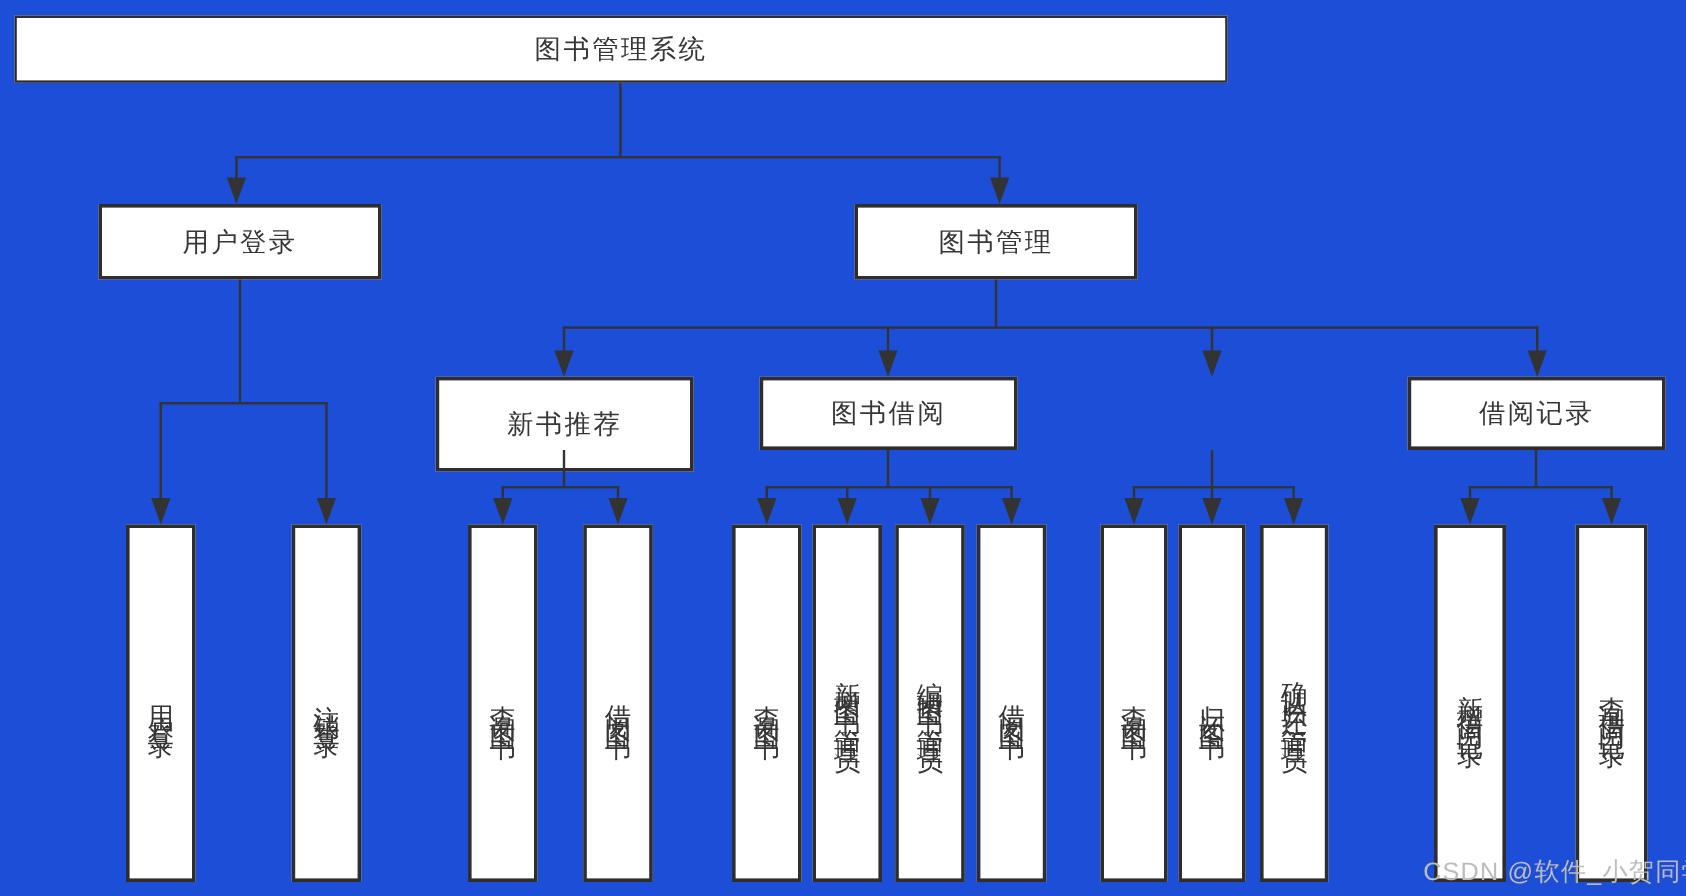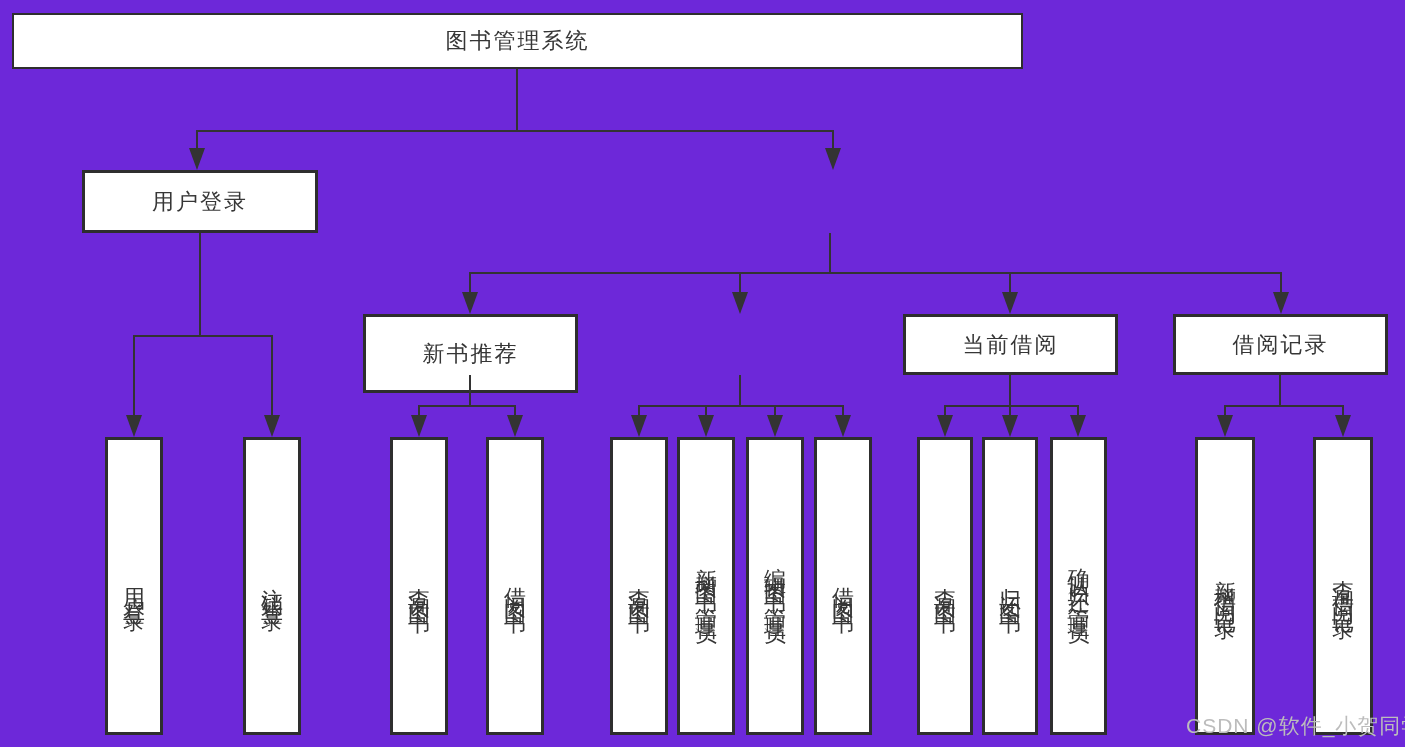--- a/index.html
+++ b/index.html
@@ -1,17 +1,17 @@
 <!DOCTYPE html>
 <html><head>
 <meta charset="utf-8">
 <style>
   html,body{margin:0;padding:0;background:#ffffff;}
   .canvas{
-    position:relative;width:1405px;height:747px;background:#6d28d9;
+    position:relative;width:1405px;height:747px;background:#1d4ed8;
     font-family:"Liberation Sans","DejaVu Sans",sans-serif;overflow:hidden;text-align:right;
   }
   .box{
     position:absolute;box-sizing:border-box;background:#ffffff;
     border:3px solid #2e2e2e;color:#363636;
     display:flex;align-items:center;justify-content:center;
   }
   .root-box{border-width:2px;}
   .hbox span{font-size:22px;letter-spacing:2px;white-space:nowrap;}
   .leaf span{
@@ -35,26 +35,29 @@
 
 <div class="canvas">
 
   <div class="box hbox root-box" style="left:12px;top:13px;width:1011px;height:56px;">
     <span>图书管理系统</span>
   </div>
 
   <div class="box hbox" style="left:82px;top:170px;width:236px;height:63px;">
     <span>用户登录</span>
   </div>
+  <div class="box hbox" style="left:712px;top:170px;width:236px;height:63px;">
+    <span>图书管理</span>
+  </div>
 
   <div class="box hbox" style="left:363px;top:314px;width:215px;height:79px;">
     <span>新书推荐</span>
   </div>
-  <div class="box hbox" style="left:903px;top:314px;width:215px;height:61px;">
-    <span>当前借阅</span>
+  <div class="box hbox" style="left:633px;top:314px;width:215px;height:61px;">
+    <span>图书借阅</span>
   </div>
   <div class="box hbox" style="left:1173px;top:314px;width:215px;height:61px;">
     <span>借阅记录</span>
   </div>
 
   <div class="box leaf" style="left:105px;top:437px;width:58px;height:298px;">
     <span>用户登录</span>
   </div>
   <div class="box leaf" style="left:243px;top:437px;width:58px;height:298px;">
     <span>注销登录</span>

